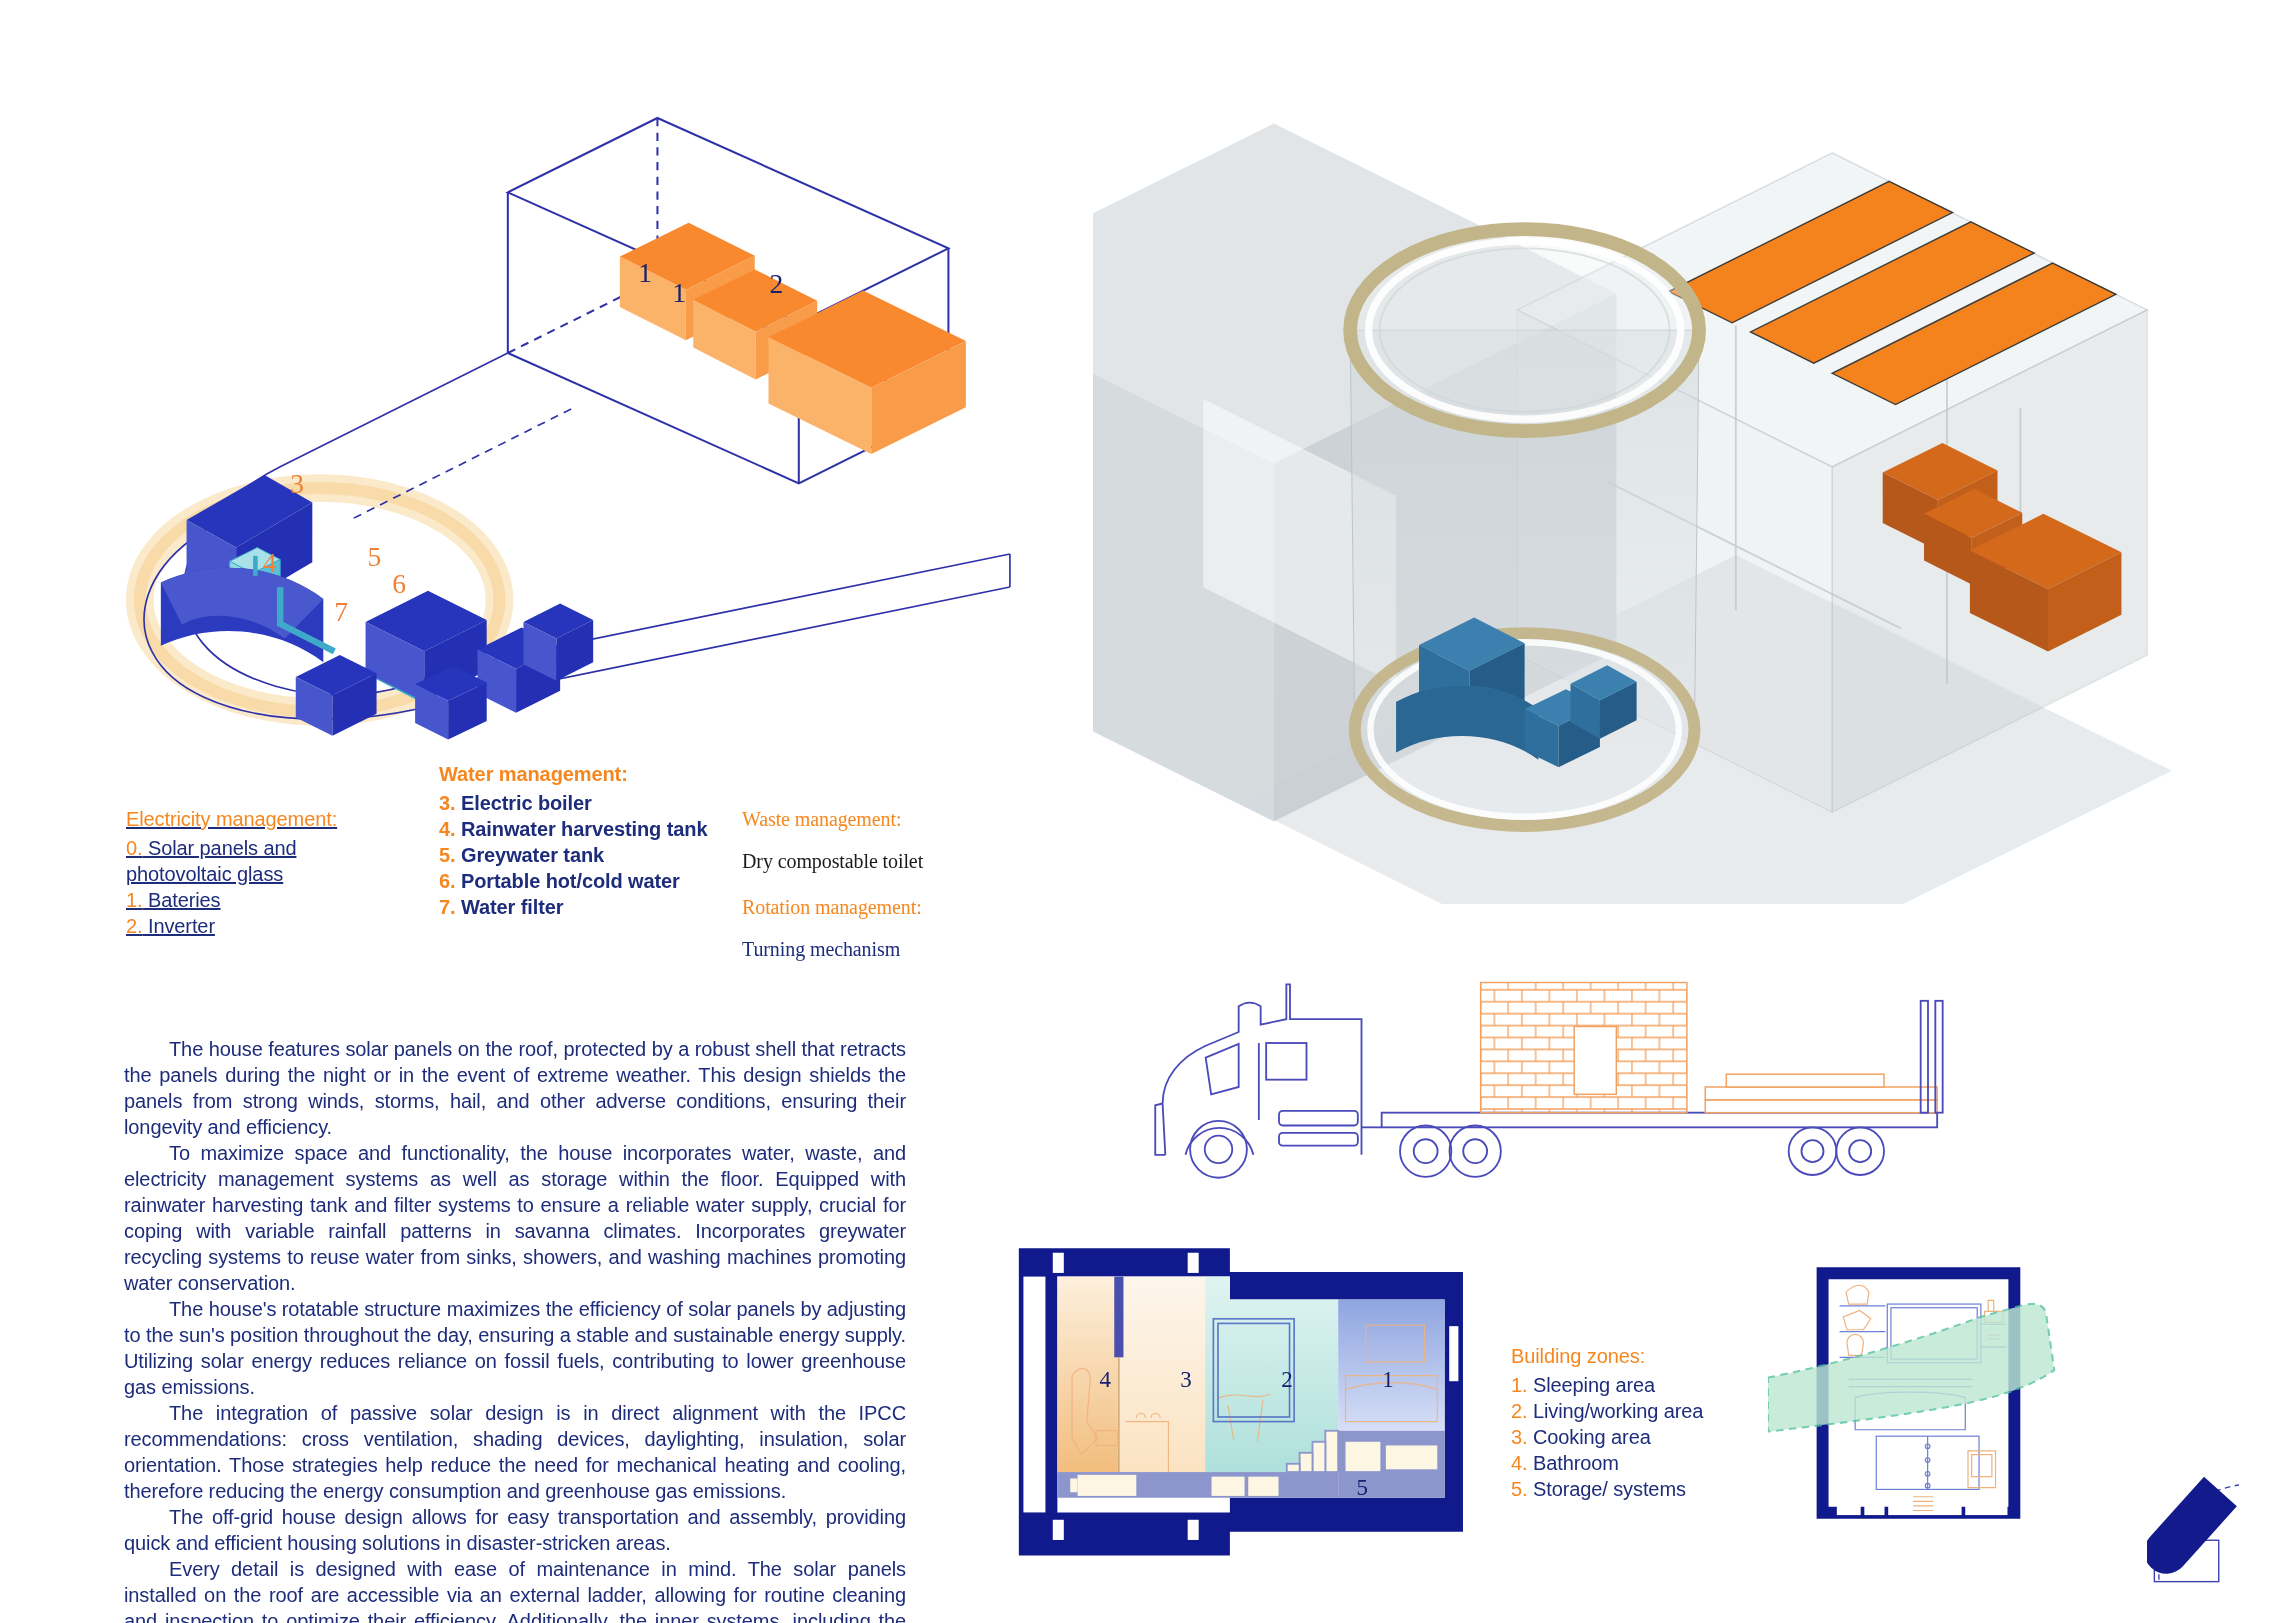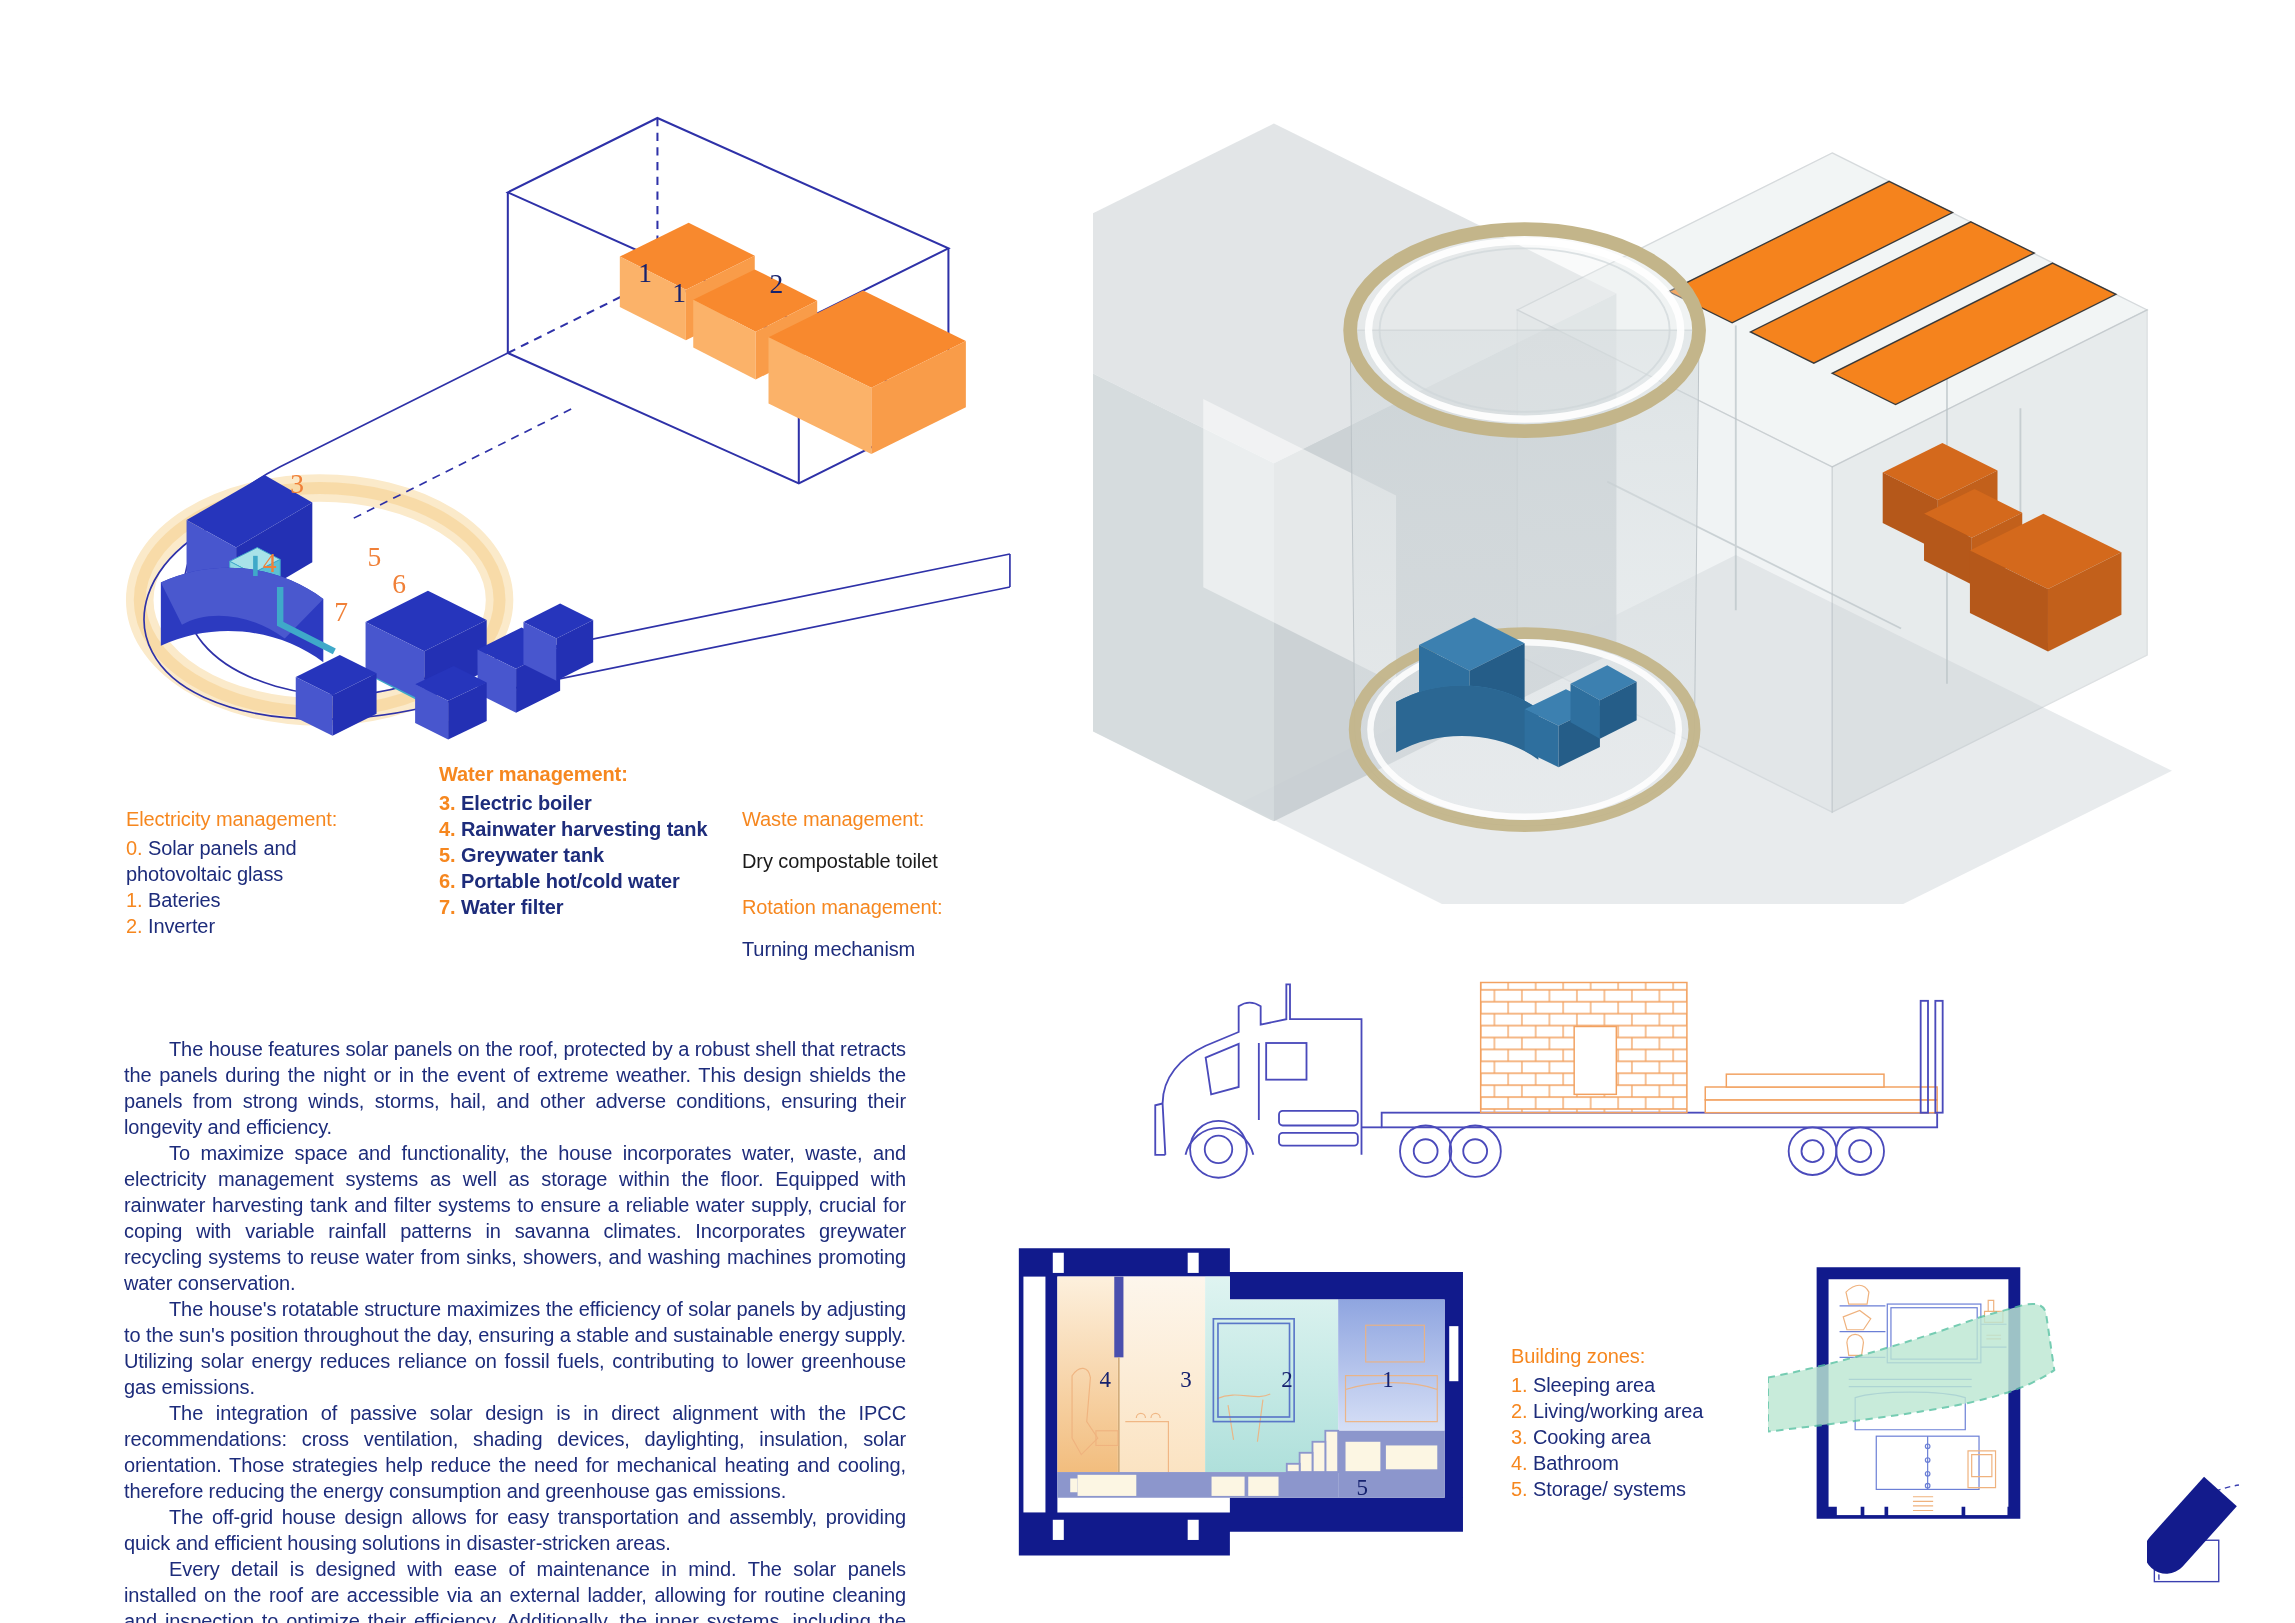--- a/index.html
+++ b/index.html
@@ -198,37 +198,37 @@
          <polygon points="507,686 552,664 552,709 507,731" fill="#255D88"></polygon>
         </g>
       <g>
           <polygon points="520,640 560,620 592,638 552,658" fill="#3C80B0"></polygon>
          <polygon points="520,640 552,658 552,700 520,682" fill="#2E6F9E"></polygon>
          <polygon points="552,658 592,638 592,680 552,700" fill="#255D88"></polygon>
         </g>
     </g>
   </svg>
 
-  <div class="legend" style="left:126px; top:806px; width:241px;">
+  <div class="legend" style="left:126px; top:806px; width:241px;text-decoration:underline;">
     <div class="hd">Electricity management:</div>
     <div class="it"><span class="num">0.</span> <span>Solar panels and photovoltaic glass</span></div>
     <div class="it"><span class="num">1.</span> <span>Bateries</span></div>
     <div class="it"><span class="num">2.</span> <span>Inverter</span></div>
   </div>
 
   <div class="legend" style="left:439px; top:761px; width:275px;font-weight:bold;">
     <div class="hd">Water management:</div>
     <div class="it"><span class="num">3.</span> <span>Electric boiler</span></div>
     <div class="it"><span class="num">4.</span> <span>Rainwater harvesting tank</span></div>
     <div class="it"><span class="num">5.</span> <span>Greywater tank</span></div>
     <div class="it"><span class="num">6.</span> <span>Portable hot/cold water</span></div>
     <div class="it"><span class="num">7.</span> <span>Water filter</span></div>
   </div>
 
-  <div class="legend" style="left:742px; top:806px; width:257px;">
+  <div class="legend" style="left:742px; top:806px; width:257px;font-family:Liberation Serif, serif;">
     <div class="hd">Waste management:</div>
     <div class="plain" style="color:#1a1a1a;">Dry compostable toilet</div>
     <div class="hd2">Rotation management:</div>
     <div class="plain">Turning mechanism</div>
   </div>
 
   <div class="bodytext">
     <p>The house features solar panels on the roof, protected by a robust shell that retracts the panels during the night or in the event of extreme weather. This design shields the panels from strong winds, storms, hail, and other adverse conditions, ensuring their longevity and efficiency.</p>
     <p>To maximize space and functionality, the house incorporates water, waste, and electricity management systems as well as storage within the floor. Equipped with rainwater harvesting tank and filter systems to ensure a reliable water supply, crucial for coping with variable rainfall patterns in savanna climates. Incorporates greywater recycling systems to reuse water from sinks, showers, and washing machines promoting water conservation.</p>
     <p>The house's rotatable structure maximizes the efficiency of solar panels by adjusting to the sun's position throughout the day, ensuring a stable and sustainable energy supply. Utilizing solar energy reduces reliance on fossil fuels, contributing to lower greenhouse gas emissions.</p>

